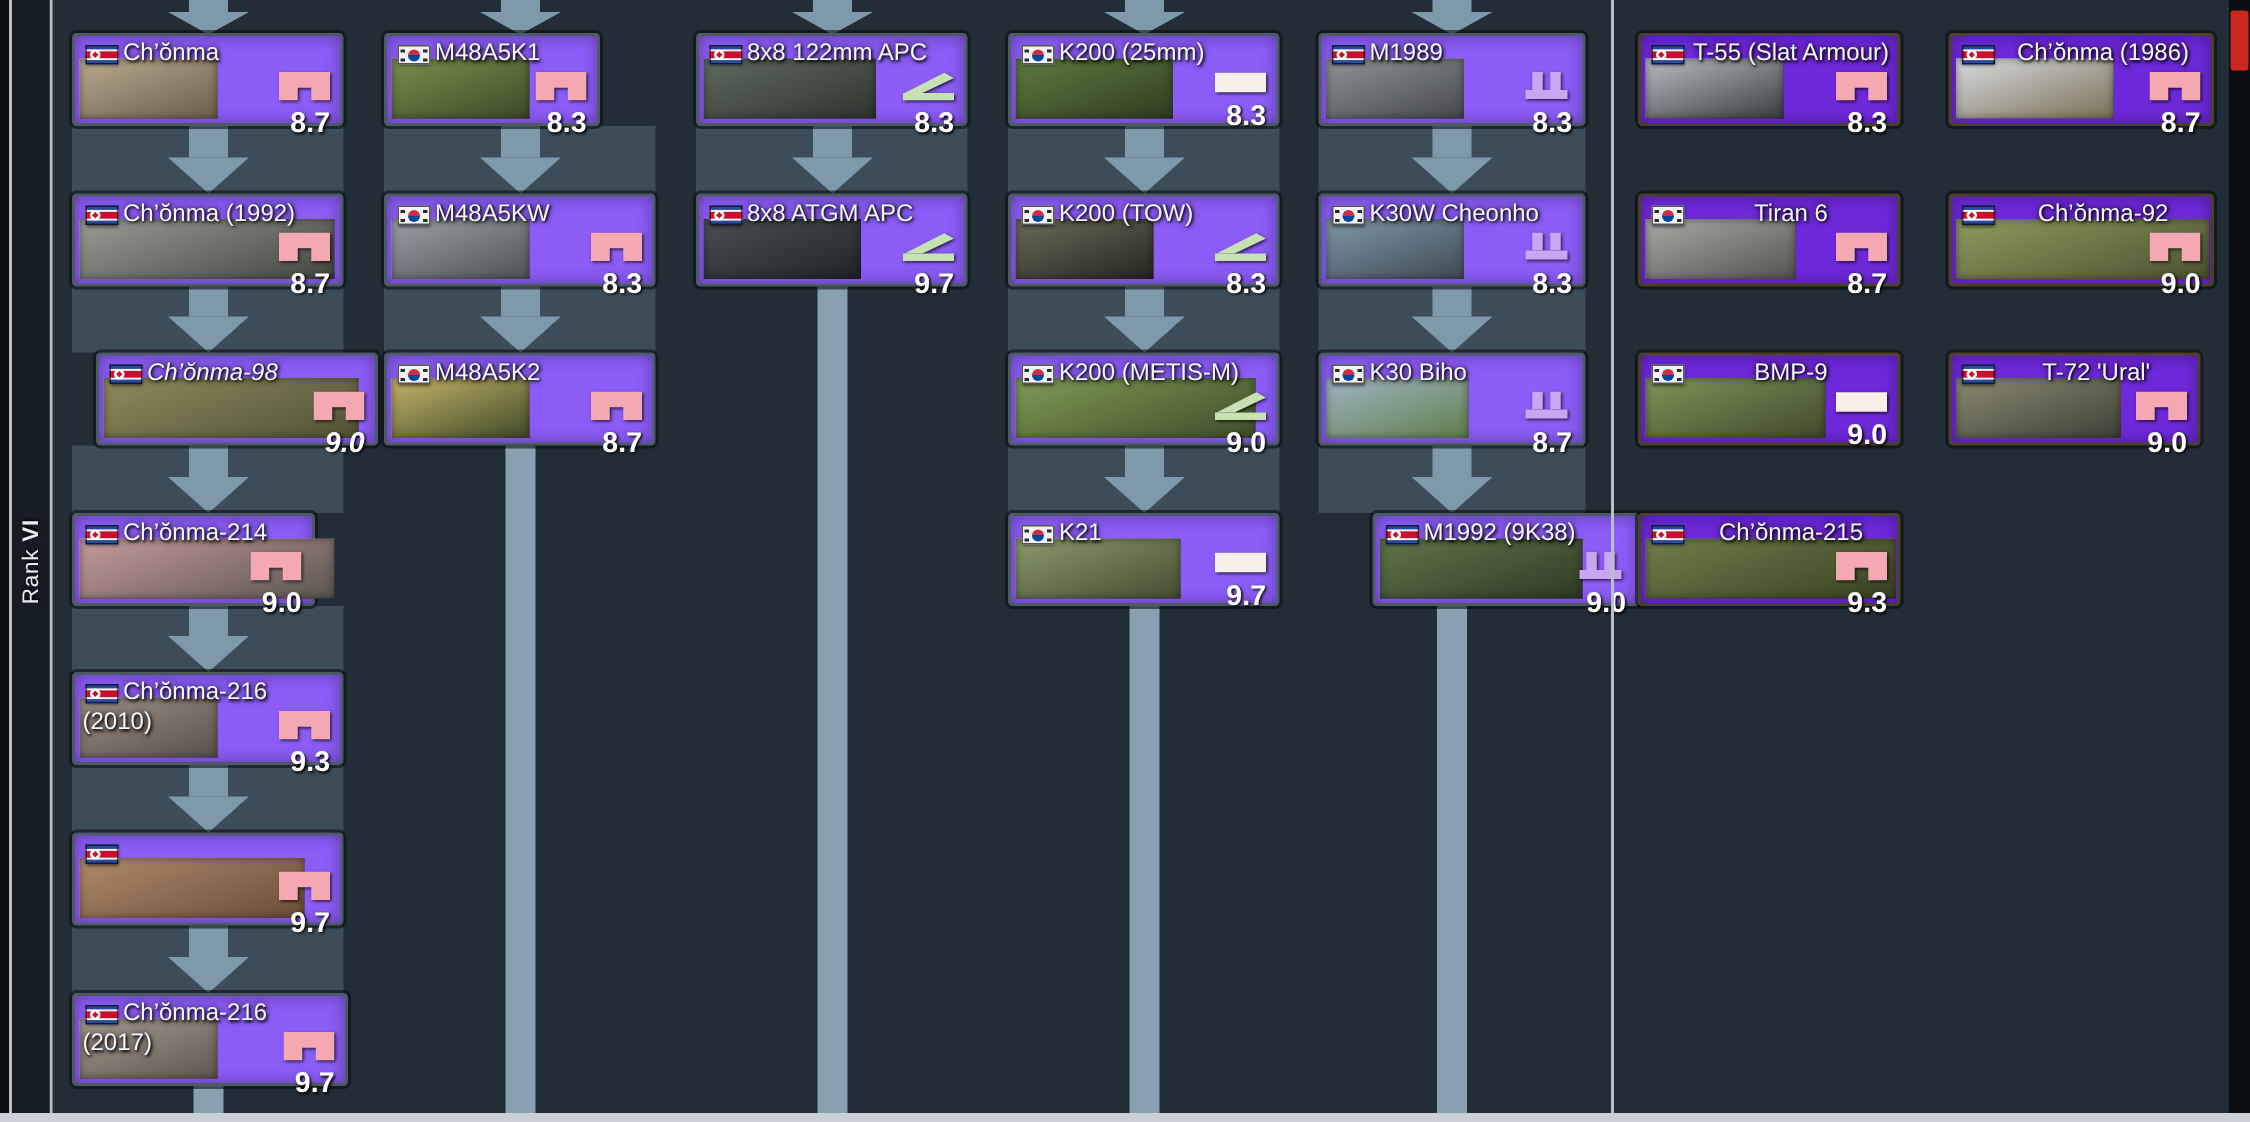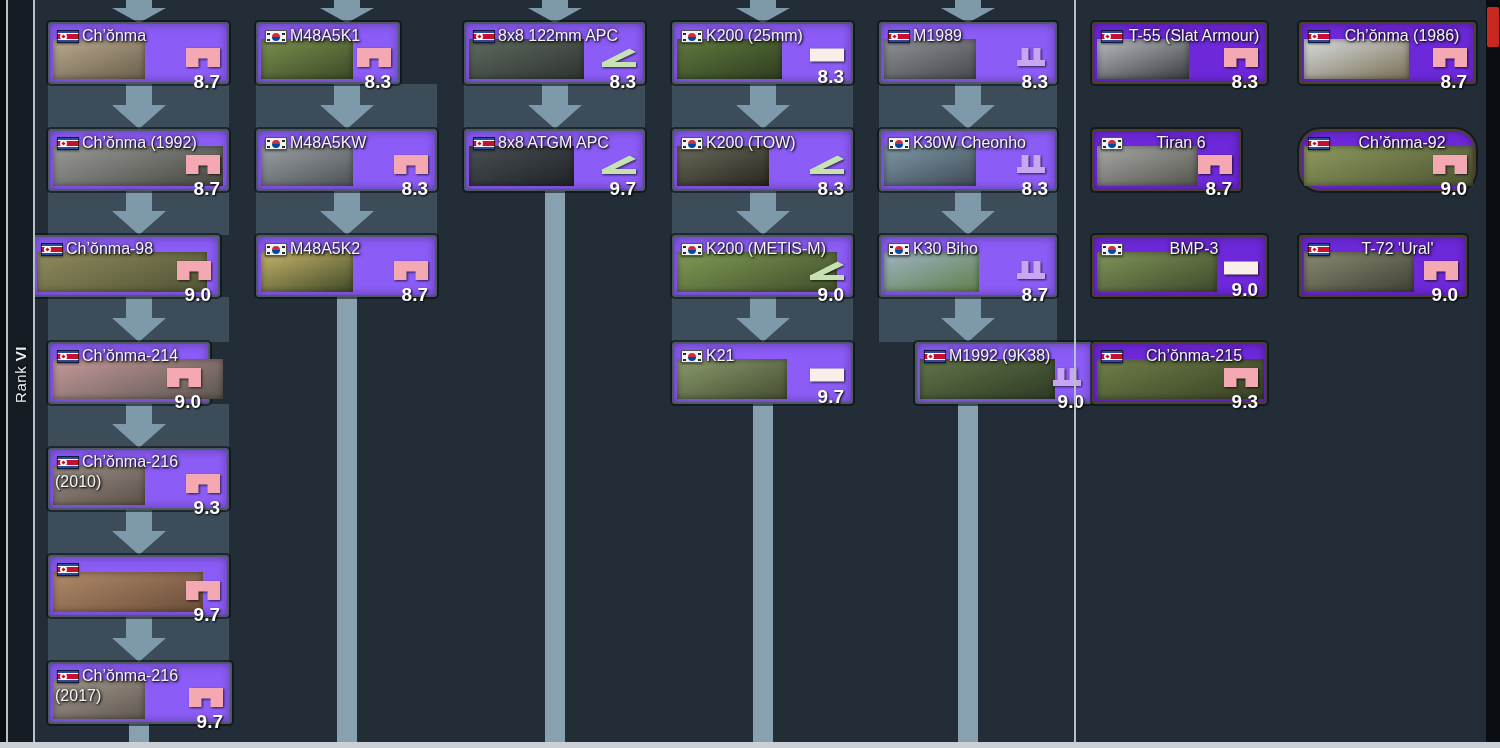--- a/index.html
+++ b/index.html
@@ -90,21 +90,21 @@
         <div class="meta">
           <span><svg width="34" height="19" viewBox="0 0 34 19">
               <path fill="#f3a8b2" d="M0 0 H34 V19 H21.5 V10.5 H12.5 V19 H0 Z"></path>
             </svg></span>
           <span class="br">8.7</span>
         </div>
       </div>
       <div class="slot" style="left: 48px; top: 191px; width: 181px; height: 44px;"></div>
       <div class="ashaft" style="left: 125.5px; top: 191px; width: 26px; height: 20px;"></div>
       <div class="ahead" style="left: 111.5px; top: 211px;"></div>
-      <div class="card" style="left: 32px; top: 235px; width: 188px;">
+      <div class="card" style="left: 64px; top: 235px; width: 188px; font-style: italic;">
         <div class="thumb" style="width: 170px; background: linear-gradient(160deg, rgb(143, 138, 94), rgb(79, 82, 51));"></div>
         <div class="vname">Ch’ŏnma-98</div>
         <span class="flag flag-nk"></span>
         <div class="meta">
           <span><svg width="34" height="19" viewBox="0 0 34 19">
               <path fill="#f3a8b2" d="M0 0 H34 V19 H21.5 V10.5 H12.5 V19 H0 Z"></path>
             </svg></span>
           <span class="br">9.0</span>
         </div>
       </div>
@@ -362,34 +362,34 @@
         <div class="thumb" style="width: 92px; background: linear-gradient(160deg, rgb(184, 188, 192), rgb(58, 61, 64));"></div>
         <div class="vname">T-55 (Slat Armour)</div>
         <span class="flag flag-nk"></span>
         <div class="meta">
           <span><svg width="34" height="19" viewBox="0 0 34 19">
               <path fill="#f3a8b2" d="M0 0 H34 V19 H21.5 V10.5 H12.5 V19 H0 Z"></path>
             </svg></span>
           <span class="br">8.3</span>
         </div>
       </div>
-      <div class="card premium" style="left: 1092px; top: 129px; width: 149px;">
+      <div class="card premium" style="left: 1092px; top: 129px; width: 175px;">
         <div class="thumb" style="width: 100px; background: linear-gradient(160deg, rgb(168, 168, 166), rgb(85, 85, 79));"></div>
         <div class="vname">Tiran 6</div>
         <span class="flag flag-kr"></span>
         <div class="meta">
           <span><svg width="34" height="19" viewBox="0 0 34 19">
               <path fill="#f3a8b2" d="M0 0 H34 V19 H21.5 V10.5 H12.5 V19 H0 Z"></path>
             </svg></span>
           <span class="br">8.7</span>
         </div>
       </div>
       <div class="card premium" style="left: 1092px; top: 235px; width: 175px;">
         <div class="thumb" style="width: 120px; background: linear-gradient(160deg, rgb(127, 148, 88), rgb(63, 74, 44));"></div>
-        <div class="vname">BMP-3</div>
+        <div class="vname">BMP-9</div>
         <span class="flag flag-kr"></span>
         <div class="meta">
           <span><svg width="34" height="14" viewBox="0 0 34 14">
               <rect width="34" height="13" y="0.5" fill="#f8efe8"></rect>
             </svg></span>
           <span class="br">9.0</span>
         </div>
       </div>
       <div class="card premium" style="left: 1092px; top: 342px; width: 175px;">
         <div class="thumb" style="width: 167px; background: linear-gradient(160deg, rgb(111, 127, 74), rgb(55, 64, 35));"></div>
@@ -406,21 +406,21 @@
         <div class="thumb" style="width: 105px; background: linear-gradient(160deg, rgb(216, 220, 224), rgb(122, 111, 85));"></div>
         <div class="vname">Ch’ŏnma (1986)</div>
         <span class="flag flag-nk"></span>
         <div class="meta">
           <span><svg width="34" height="19" viewBox="0 0 34 19">
               <path fill="#f3a8b2" d="M0 0 H34 V19 H21.5 V10.5 H12.5 V19 H0 Z"></path>
             </svg></span>
           <span class="br">8.7</span>
         </div>
       </div>
-      <div class="card premium" style="left: 1299px; top: 129px; width: 177px; border-radius: 21px;">
+      <div class="card premium" style="left: 1299px; top: 129px; width: 177px;">
         <div class="thumb" style="width: 169px; background: linear-gradient(160deg, rgb(143, 154, 95), rgb(74, 82, 48));"></div>
         <div class="vname">Ch’ŏnma-92</div>
         <span class="flag flag-nk"></span>
         <div class="meta">
           <span><svg width="34" height="19" viewBox="0 0 34 19">
               <path fill="#f3a8b2" d="M0 0 H34 V19 H21.5 V10.5 H12.5 V19 H0 Z"></path>
             </svg></span>
           <span class="br">9.0</span>
         </div>
       </div>

